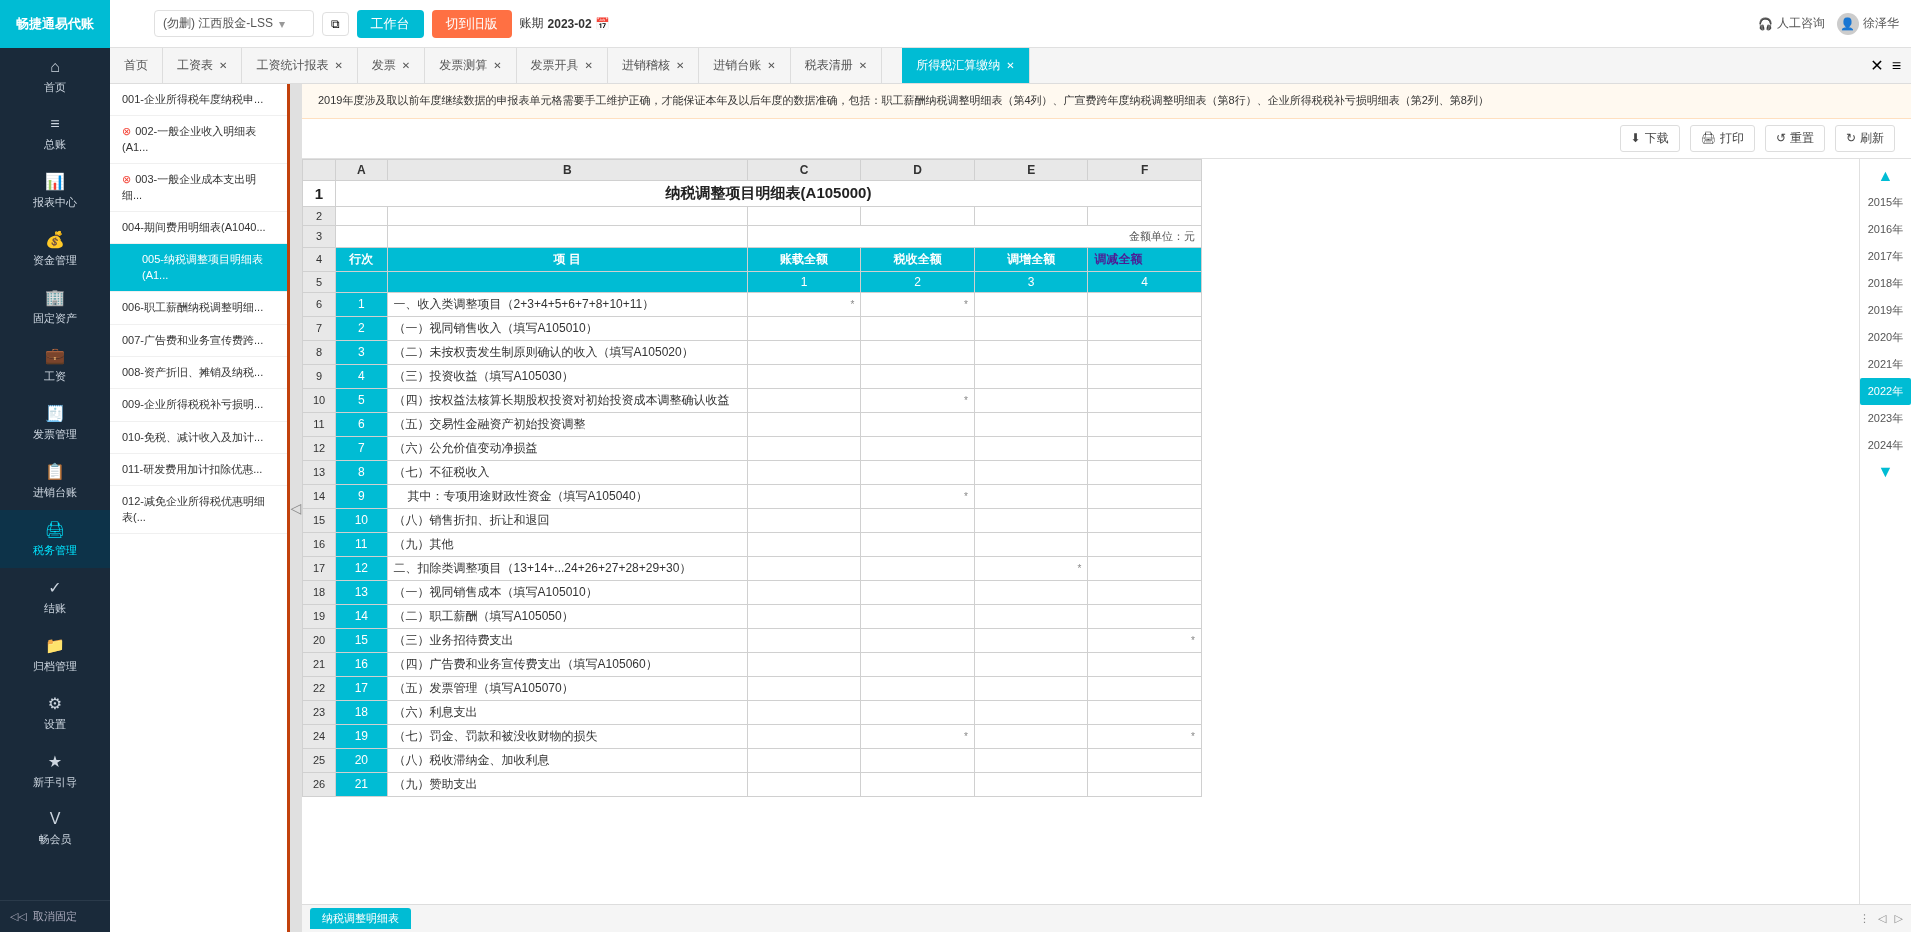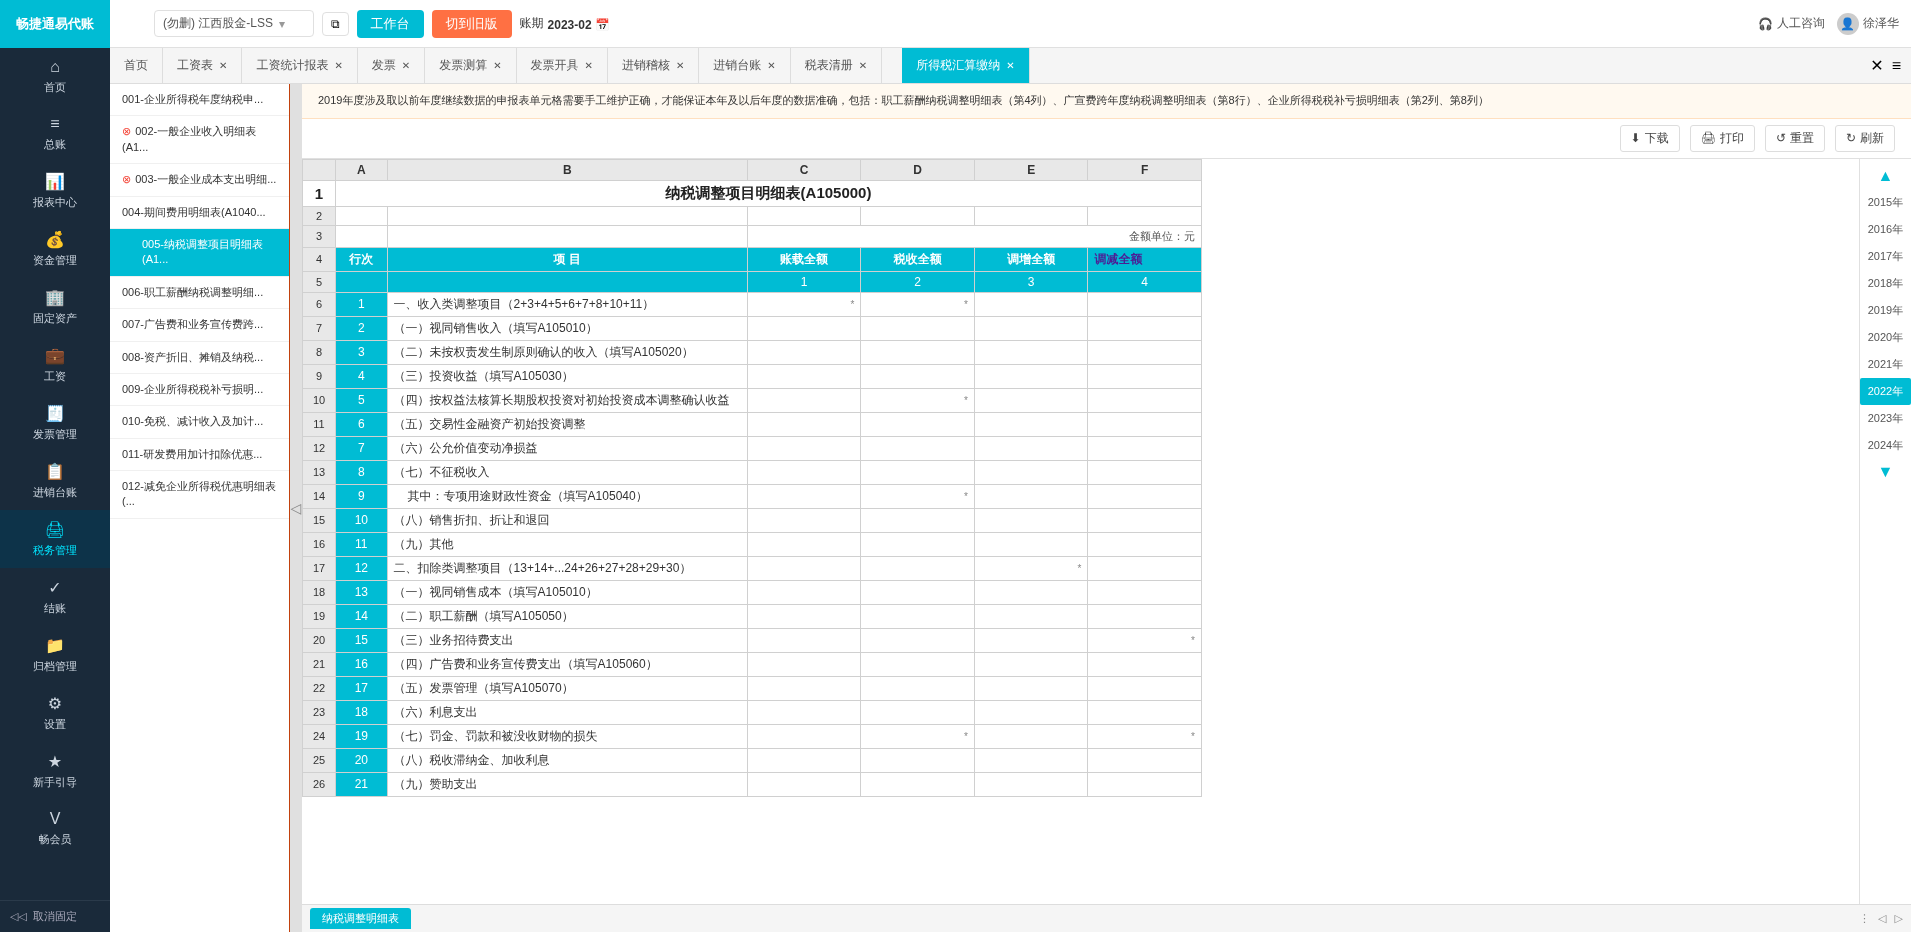--- a/index.html
+++ b/index.html
@@ -16,36 +16,36 @@
 
     
     .main { flex: 1; display: flex; flex-direction: column; overflow: hidden; }
 
     
     .topbar { background: white; height: 48px; display: flex; align-items: center; padding: 0 12px; border-bottom: 1px solid #e0e0e0; gap: 8px; flex-shrink: 0; }
     .topbar-company { display: flex; align-items: center; gap: 6px; border: 1px solid #e0e0e0; border-radius: 4px; padding: 4px 8px; min-width: 160px; cursor: pointer; margin-left: 32px; }
     .topbar-btn { background: white; border: 1px solid #e0e0e0; border-radius: 4px; padding: 4px 8px; cursor: pointer; font-size: 12px; display: flex; align-items: center; }
     .topbar-workbench { background: #00bcd4; color: white; border: none; border-radius: 4px; padding: 5px 14px; cursor: pointer; font-size: 13px; }
     .topbar-old { background: #ff7043; color: white; border: none; border-radius: 4px; padding: 5px 14px; cursor: pointer; font-size: 13px; }
-    .topbar-period { display: flex; align-items: flex-end; gap: 4px; font-size: 12px; color: #333; }
+    .topbar-period { display: flex; align-items: center; gap: 4px; font-size: 12px; color: #333; }
     .topbar-right { margin-left: auto; display: flex; align-items: center; gap: 12px; font-size: 12px; color: #555; }
     .topbar-right-item { display: flex; align-items: center; gap: 4px; cursor: pointer; }
 
     
     .nav-tabs { background: #f5f5f5; display: flex; align-items: center; border-bottom: 1px solid #ddd; height: 36px; flex-shrink: 0; overflow-x: auto; }
     .nav-tab { padding: 0 14px; height: 36px; display: flex; align-items: center; gap: 6px; cursor: pointer; font-size: 12px; color: #555; border-right: 1px solid #ddd; white-space: nowrap; flex-shrink: 0; }
     .nav-tab.active { background: #00bcd4; color: white; margin-left: 20px; }
     .nav-tab-close { font-size: 10px; color: inherit; cursor: pointer; }
     .nav-tab-close-x { margin-left: auto; display: flex; align-items: center; gap: 8px; padding: 0 10px; }
 
     
     .content { flex: 1; display: flex; overflow: hidden; }
 
     
-    .left-panel { width: 180px; background: white; border-right: 1px solid #c2410c; overflow-y: auto; flex-shrink: 0; }
+    .left-panel { width: 180px; background: white; border-right: 3px solid #c2410c; overflow-y: auto; flex-shrink: 0; }
     .left-panel-item { padding: 8px 12px; cursor: pointer; font-size: 11px; color: #333; border-bottom: 1px solid #f0f0f0; line-height: 1.4; }
     .left-panel-item.active { background: #00bcd4; color: white; padding-left: 32px; }
     .left-panel-item .error-dot { color: #f44336; margin-right: 4px; }
 
     
     .right-panel { flex: 1; display: flex; flex-direction: column; overflow: hidden; background: white; }
 
     
     .alert-bar { background: #fff9f0; border-bottom: 1px solid #ffe0c0; padding: 8px 16px; font-size: 11px; color: #333; line-height: 1.6; flex-shrink: 0; }
 

